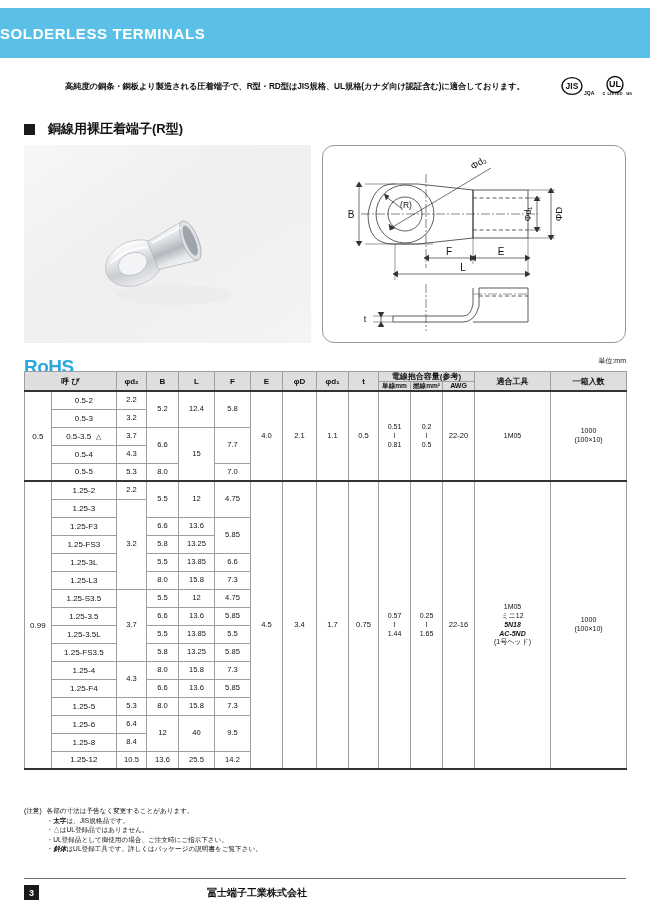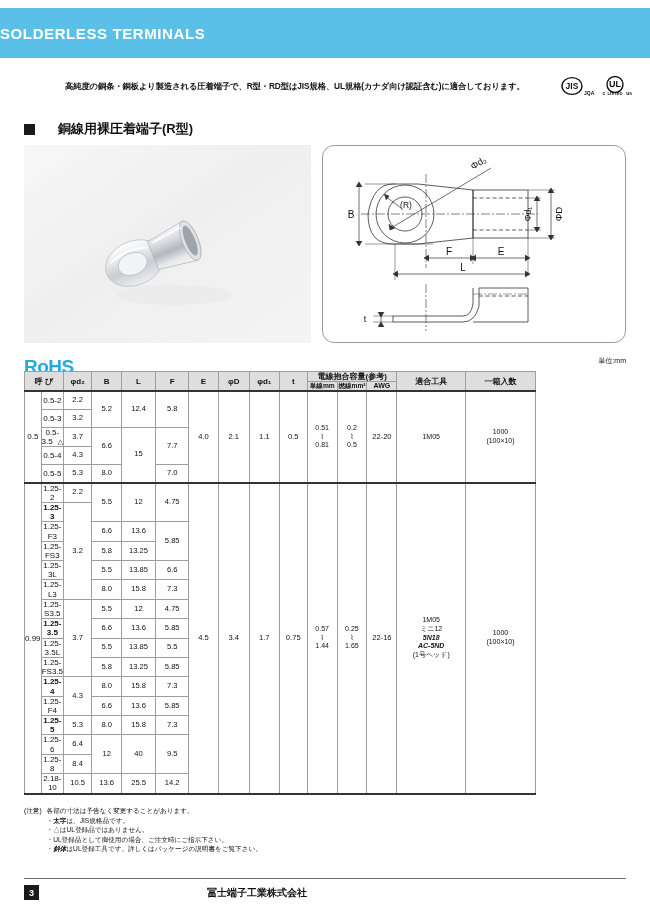--- a/index.html
+++ b/index.html
@@ -40,21 +40,21 @@
   }
   .certs{ margin-left:auto; margin-right:18px; display:flex; align-items:flex-end; gap:7px; }
   .cert-jis{ display:flex; align-items:flex-end; }
   .cert-ul{ display:flex; align-items:flex-end; }
   .cert-cap{ font-size:5px; font-weight:bold; color:#111; margin-left:1px; margin-bottom:1px;}
 
   
   .sec-title{
     position:absolute; left:24px; top:120px;
     font-size:13px; font-weight:bold; color:#111;
-    display:flex; align-items:center; gap:23px;
+    display:flex; align-items:center; gap:13px;
   }
   .sec-sq{ width:11px; height:11px; background:#1a1a1a; display:inline-block; }
 
   
   .photo{
     position:absolute; left:24px; top:145px; width:287px; height:198px;
     background:#f2f2f2;
     overflow:hidden;
   }
   .term-photo{ position:absolute; left:0; top:0; width:100%; height:100%; }
@@ -74,35 +74,35 @@
     letter-spacing:-.5px; line-height:1;margin-top:8px;
   }
   .unit{
     position:absolute; right:24px; top:356px;
     font-size:7px; color:#111;
   }
 
   
   .tbl-wrap{ position:absolute; left:24px; top:371px; width:602px; }
   table.spec{
-    border-collapse:collapse; width:512px;
+    border-collapse:collapse; width:603px;
     font-size:7.6px; color:#111;
   }
   table.spec th, table.spec td{
     border:1px solid #9e9e9e;
     text-align:center; vertical-align:middle;
     padding:0; line-height:1.15;
   }
   table.spec thead th{
     background:#dedede; font-weight:bold; font-size:8px;
   }
   table.spec td{ background:#ffffff; height:18px; }
   td.grp{ background:#dedede; font-weight:normal; font-size:8px; }
   td.nm{ text-align:left; padding-left:7px; font-size:8px; }
-  td.nm.jis{ font-weight:bold;margin-top:44px; }
+  td.nm.jis{ font-weight:normal;margin-top:44px; }
   .tri{ font-size:7px; margin-left:5px; }
   .tilde{ display:block; font-size:7px; line-height:1.25; }
   .multi{ line-height:1.45; }
   .ital{ font-style:italic; font-weight:bold; }
   .thick-top{ border-top:2px solid #333 !important; }
   .thick-bot{ border-bottom:2px solid #333 !important; }
 
   
   .notes{
     position:absolute; left:24px; top:806px; width:430px;
@@ -480,21 +480,21 @@
           <td>6.4</td>
           <td rowspan="2">12</td>
           <td rowspan="2">40</td>
           <td rowspan="2">9.5</td>
         </tr>
         <tr>
           <td class="nm">1.25-8</td>
           <td>8.4</td>
         </tr>
         <tr class="thick-bot">
-          <td class="nm">2.18-10</td>
+          <td class="nm">1.25-12</td>
           <td>10.5</td>
           <td>13.6</td>
           <td>25.5</td>
           <td>14.2</td>
         </tr>
       </tbody>
   </table>
 </div>
 
 <div class="notes">

